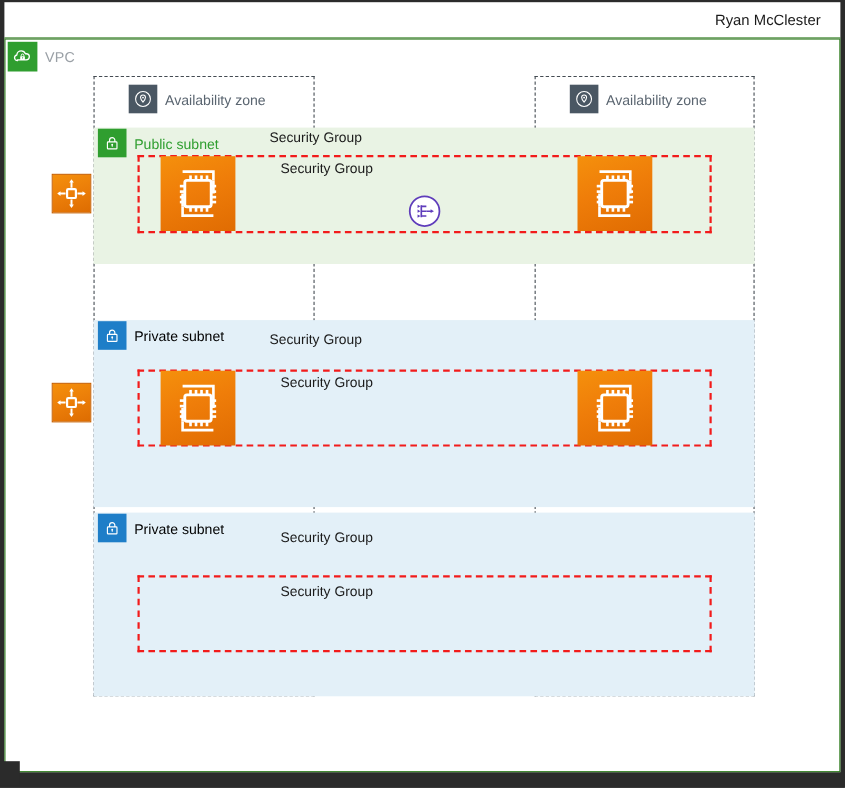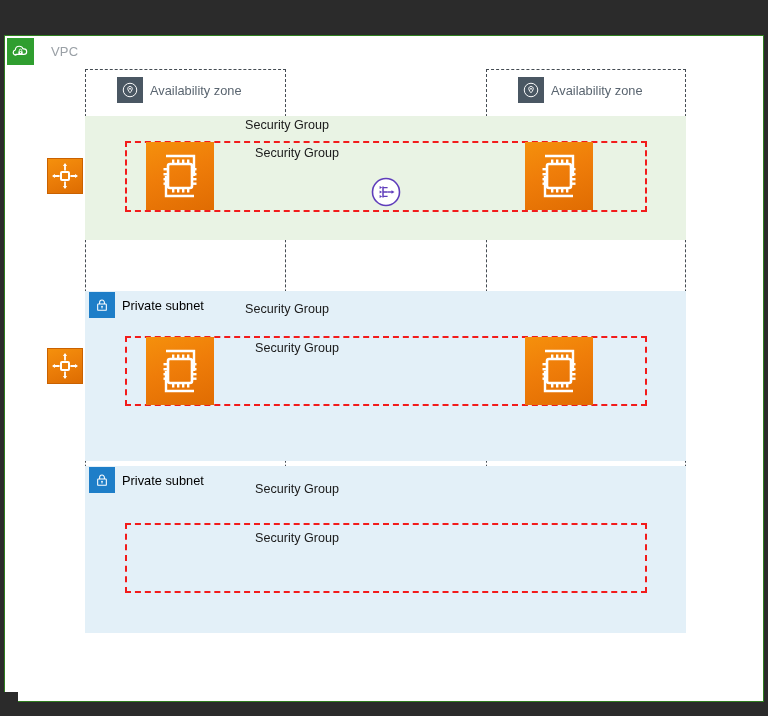--- a/index.html
+++ b/index.html
@@ -57,21 +57,20 @@
     display: flex;
     align-items: center;
     justify-content: center;
   }
   #vpc-label {
     position: absolute;
     left: 36px; top: 8px;
     font-size: 13px;
     color: #9aa0a6;
     letter-spacing: .2px;
-    margin-left: 10px;
   }
 
   
   #corner-nub {
     position: absolute;
     left: 0px; top: 692px;
     width: 18px; height: 22px;
     background: #2b2b2b;
   }
 
@@ -175,20 +174,23 @@
     width: 32px; height: 32px;
     z-index: 9;
   }
   svg { display: block; }
 </style>
 </head>
 <body>
 
 <div id="app">
 
+  <div id="header-bar">
+    <div id="user-name">Ryan McClester</div>
+  </div>
 
   <div id="vpc-container">
 
     <div id="vpc-icon">
       <svg width="19" height="19" viewBox="0 0 24 24">
         <path d="M6.2 16.6c-1.9 0-3.4-1.5-3.4-3.3 0-1.6 1.1-2.9 2.6-3.2.2-2.6 2.4-4.7 5.1-4.7 2.2 0 4.1 1.4 4.8 3.4.3-.1.6-.1.9-.1 2 0 3.6 1.6 3.6 3.5s-1.6 3.4-3.6 3.4H6.2z" fill="none" stroke="#ffffff" stroke-width="1.5" stroke-linejoin="round"></path>
         <rect x="9.3" y="11.6" width="5.4" height="4.3" rx="0.6" fill="#ffffff"></rect>
         <path d="M10.5 11.6v-1.1a1.5 1.5 0 0 1 3 0v1.1" fill="none" stroke="#ffffff" stroke-width="1.1"></path>
         <circle cx="12" cy="13.4" r="0.75" fill="#2f9e2f"></circle>
       </svg>
@@ -216,20 +218,31 @@
           <circle cx="12" cy="12" r="9" fill="none" stroke="#ffffff" stroke-width="1.3"></circle>
           <path d="M12 7.2c-1.7 0-3 1.3-3 3 0 2.2 3 5.6 3 5.6s3-3.4 3-5.6c0-1.7-1.3-3-3-3z" fill="none" stroke="#ffffff" stroke-width="1.3" stroke-linejoin="round"></path>
           <circle cx="12" cy="10.3" r="1.15" fill="#ffffff"></circle>
         </svg>
       </div>
       <div class="az-text">Availability zone</div>
     </div>
 
     <div class="subnet-band public" style="left:80px; top:80px; width:601px; height:124px;"></div>
 
+    <div class="subnet-head" style="left:84px; top:81px;">
+      <div class="subnet-icon public">
+        <svg width="16" height="16" viewBox="0 0 24 24">
+          <rect x="5.5" y="10.5" width="13" height="9.5" rx="1" fill="none" stroke="#ffffff" stroke-width="1.6"></rect>
+          <path d="M8.4 10.5V8.2a3.6 3.6 0 0 1 7.2 0v2.3" fill="none" stroke="#ffffff" stroke-width="1.6"></path>
+          <circle cx="12" cy="14.4" r="1.3" fill="#ffffff"></circle>
+          <rect x="11.45" y="14.4" width="1.1" height="3" fill="#ffffff"></rect>
+        </svg>
+      </div>
+      <div class="subnet-text public">Public subnet</div>
+    </div>
 
     <div class="sg-label" style="left:240px; top:82px; width:270px;">Security Group</div>
 
     <div class="sg-label" style="left:250px; top:110px; width:270px;">Security Group</div>
 
     <div class="sg-box" style="left:120px; top:105px; width:522px; height:71px;"></div>
 
     <div class="ec2-icon" style="left:141px; top:106px;">
       <svg width="68" height="68" viewBox="0 0 68 68">
         <path d="M20 14h28v8M48 54H20v-8" fill="none" stroke="#ffffff" stroke-width="2.4"></path>

